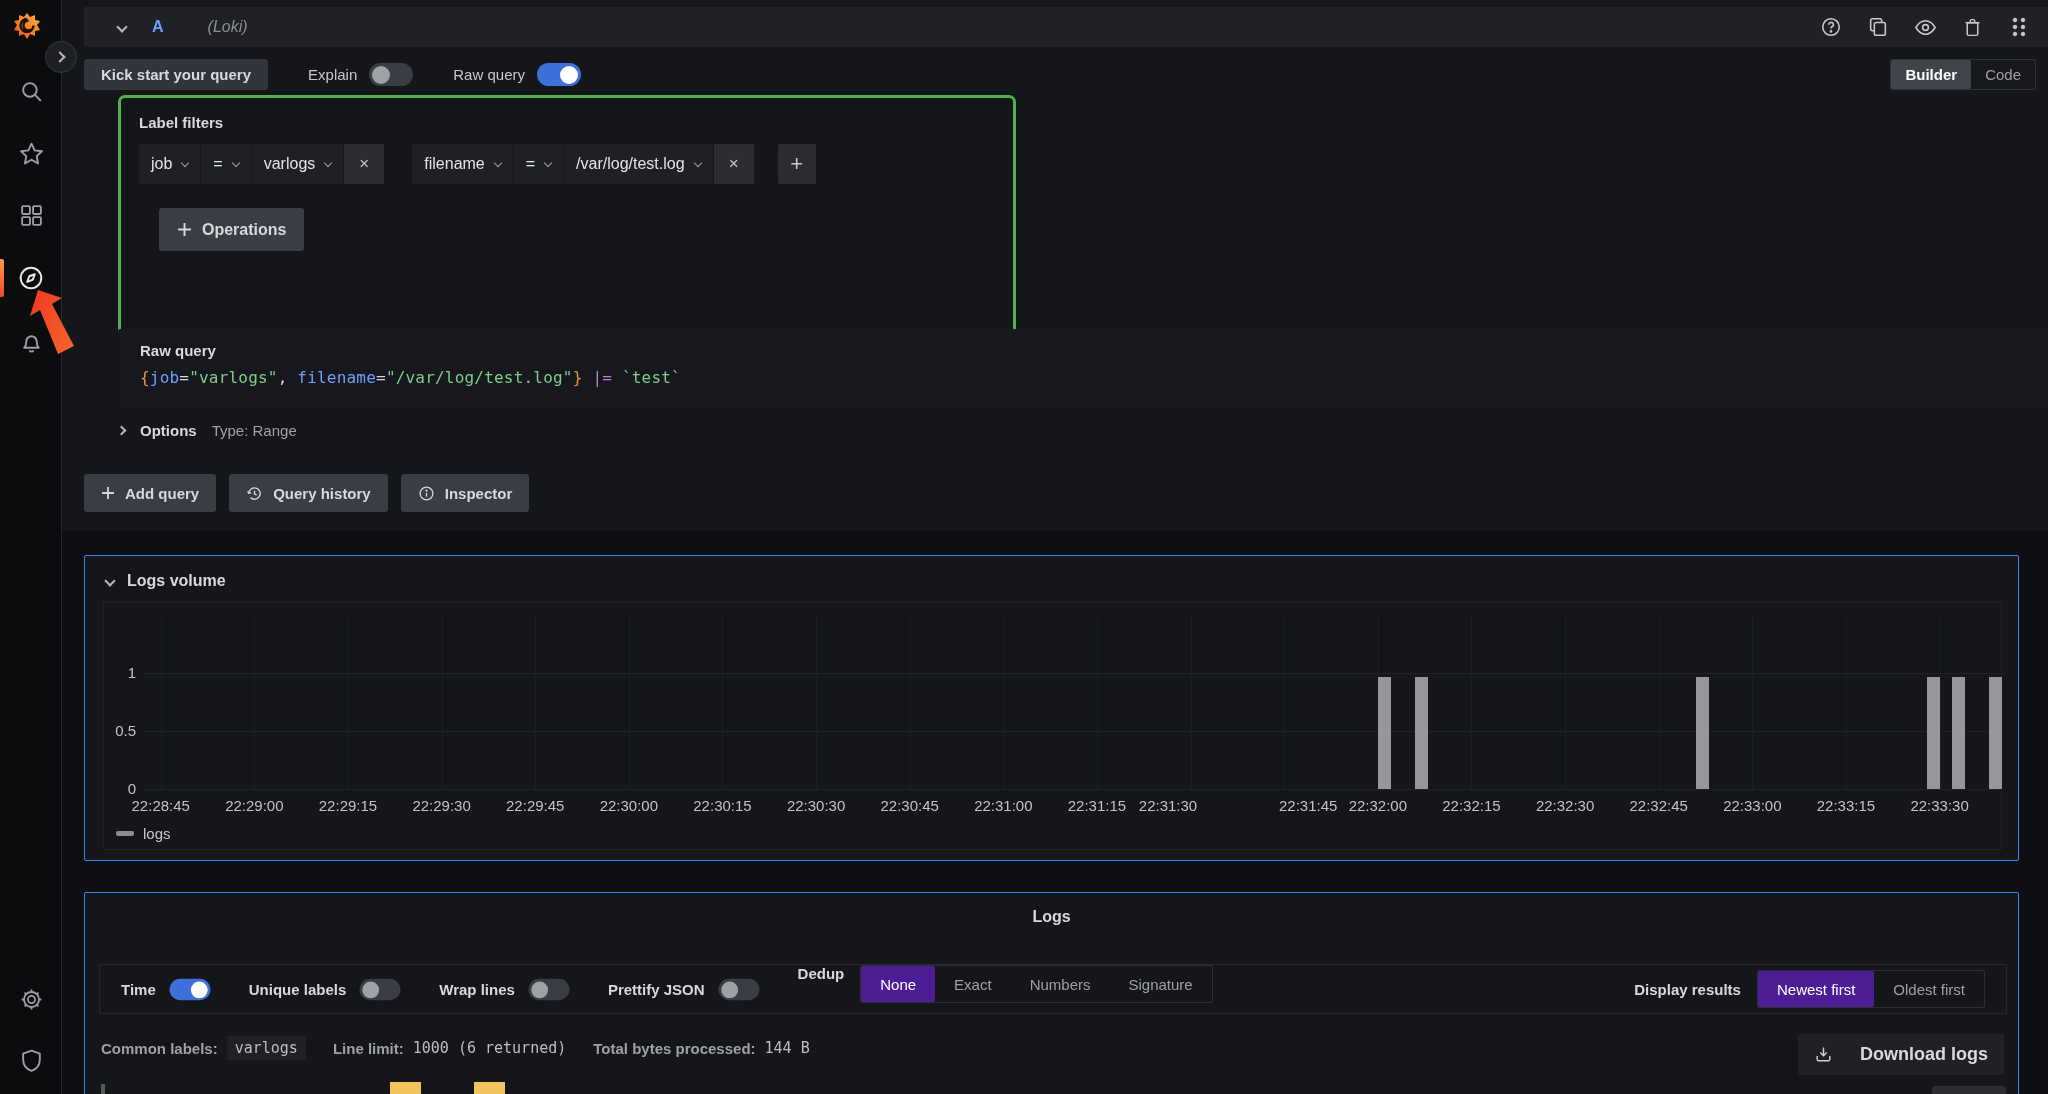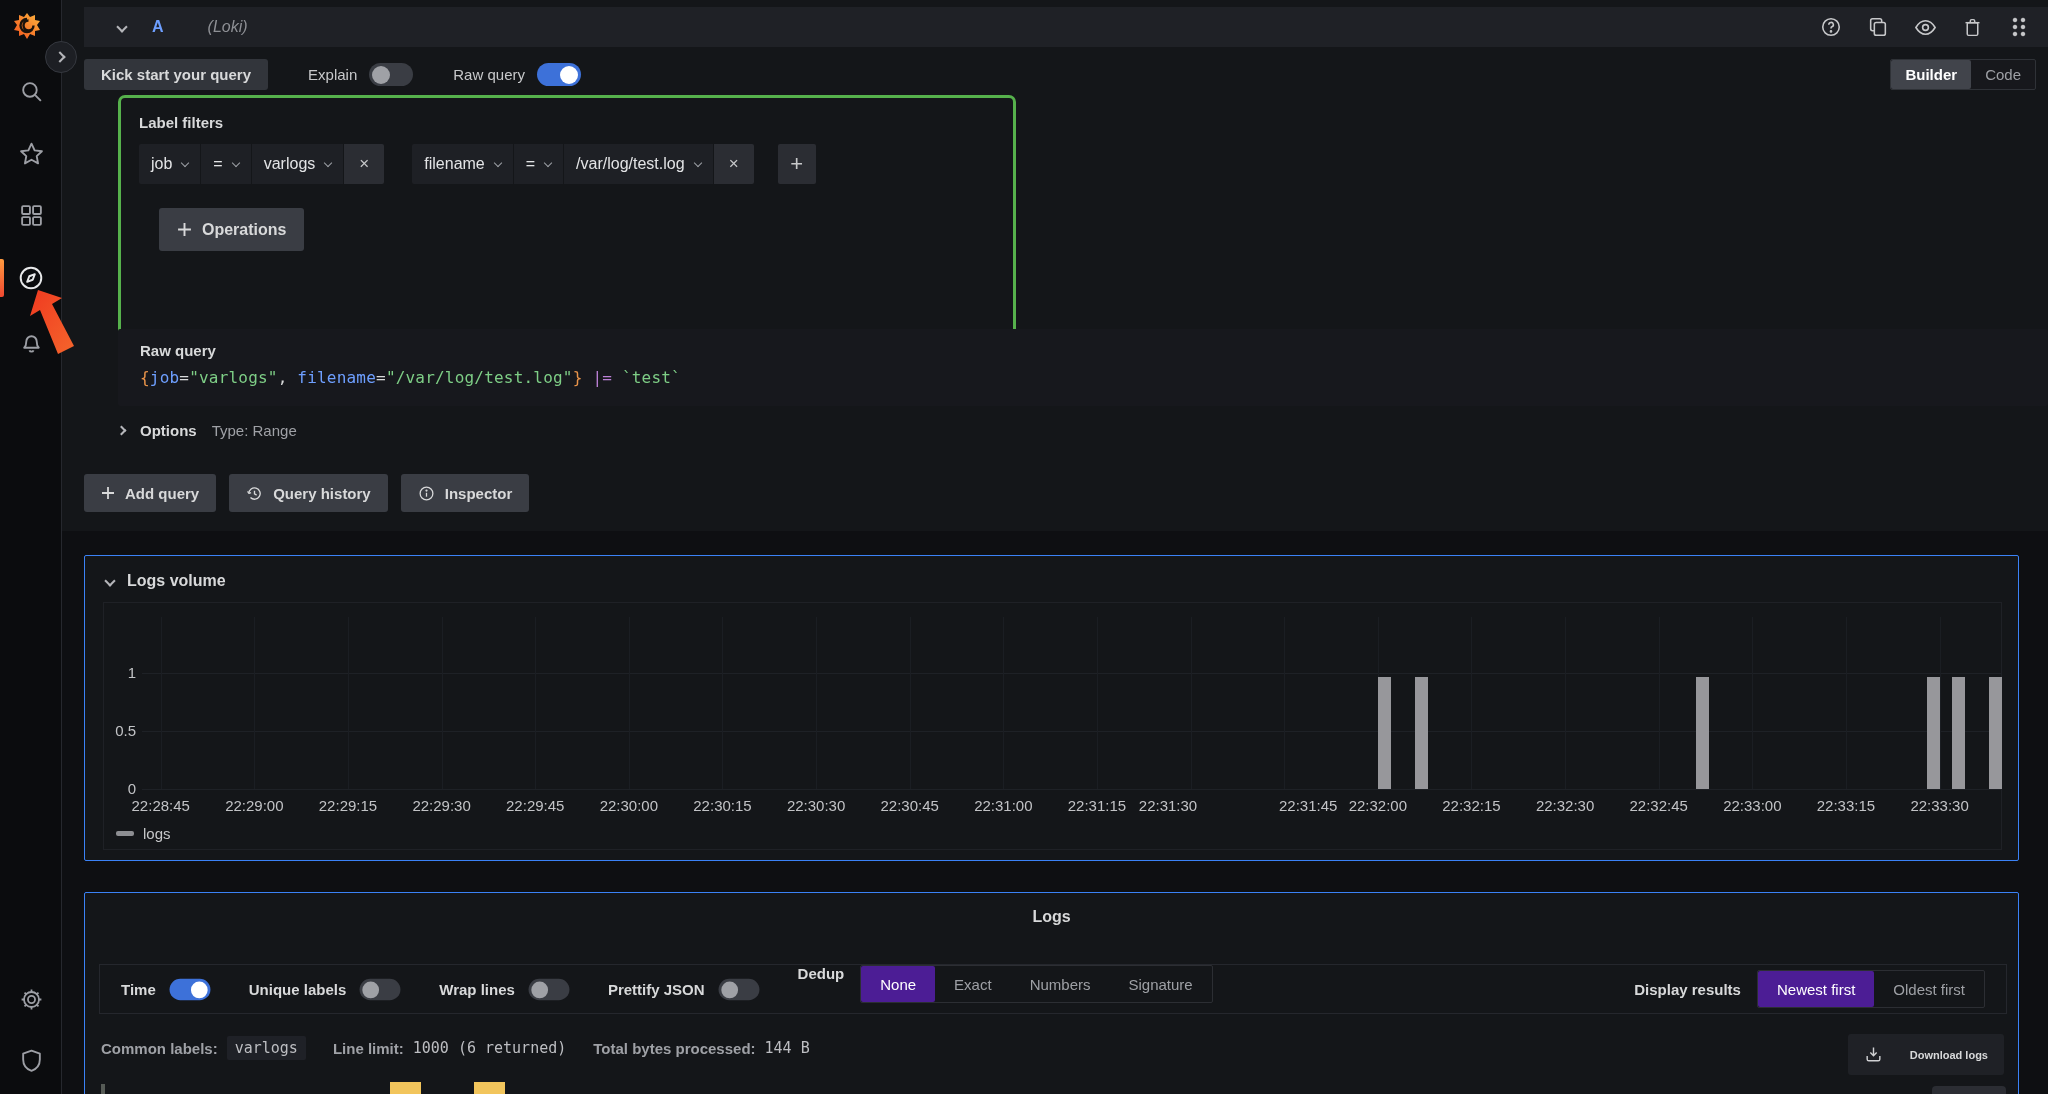--- a/index.html
+++ b/index.html
@@ -91,21 +91,21 @@
   .ctl .toggle { transform:scale(0.93); }
   .radio-group { display:flex; border:1px solid #2c2e33; border-radius:2px; height:38px; margin-left:16px; }
   .radio-opt { padding:0 19px; display:flex; align-items:center; color:#9ea0a5; font-size:15px; cursor:pointer; }
   .radio-opt.sel { background:#4c1d95; color:#ffffff; font-weight:normal; border-radius:2px; }
   .display-results { margin-left:auto; display:flex; align-items:center; }
   .meta-row { position:absolute; left:16px; top:143px; display:flex; align-items:center; gap:27px; }
   .meta-item { display:flex; align-items:center; gap:9px; }
   .meta-label { font-weight:bold; font-size:15px; color:#9fa1a6; }
   .meta-value { font-size:15px; color:#bdbec2; }
   .meta-chip { background:#1f2127; padding:3px 8px; border-radius:2px; }
-  .download-btn { position:absolute; right:14px; top:141px; height:41px; background:#1f2126; border-radius:3px; padding:0 16px; gap:27px; font-size:11px; }
+  .download-btn { position:absolute; right:14px; top:141px; height:41px; background:#1f2126; border-radius:3px; padding:0 16px; gap:27px; font-size:18px; }
   .logrow-bar { position:absolute; left:16px; top:191px; width:4px; height:40px; background:#565b56; }
   .hl-frag { position:absolute; top:189px; width:31px; height:24px; background:#f2c55c; }
   .partial-btn { position:absolute; right:12px; top:193px; width:74px; height:30px; background:#2b2d33; border-radius:4px; }
 
   .chev { width:8px; height:8px; border-right:2px solid #b5b6ba; border-bottom:2px solid #b5b6ba; display:inline-block; }
   .chevdn { transform:rotate(45deg); }
   .chevrt { transform:rotate(-45deg); }
   svg { display:block; }
 </style>
 </head>

